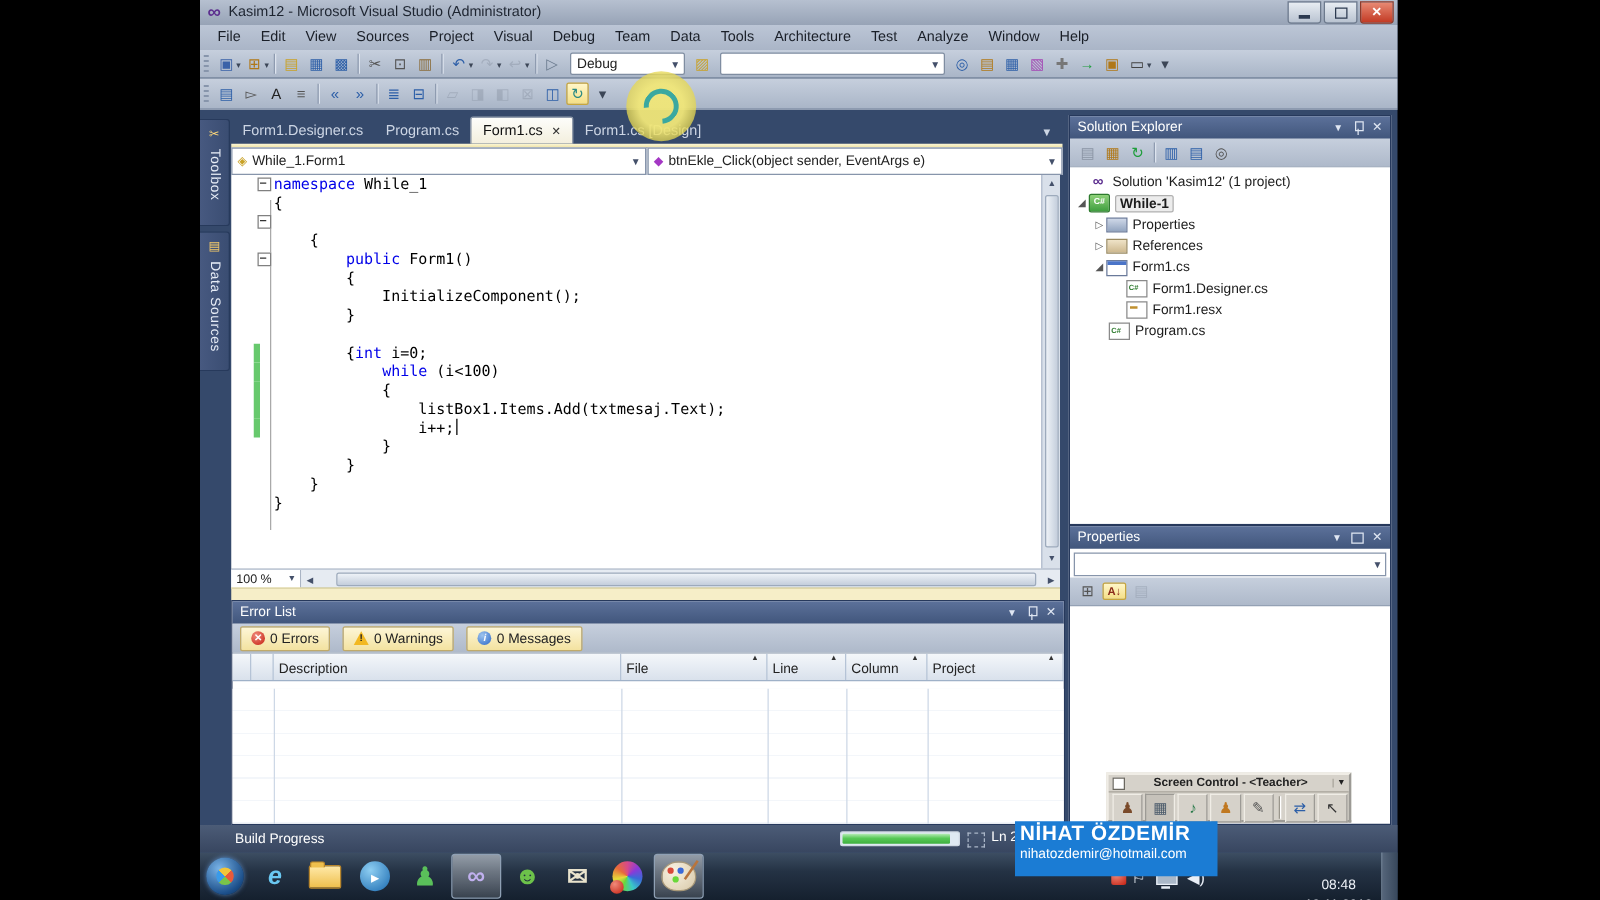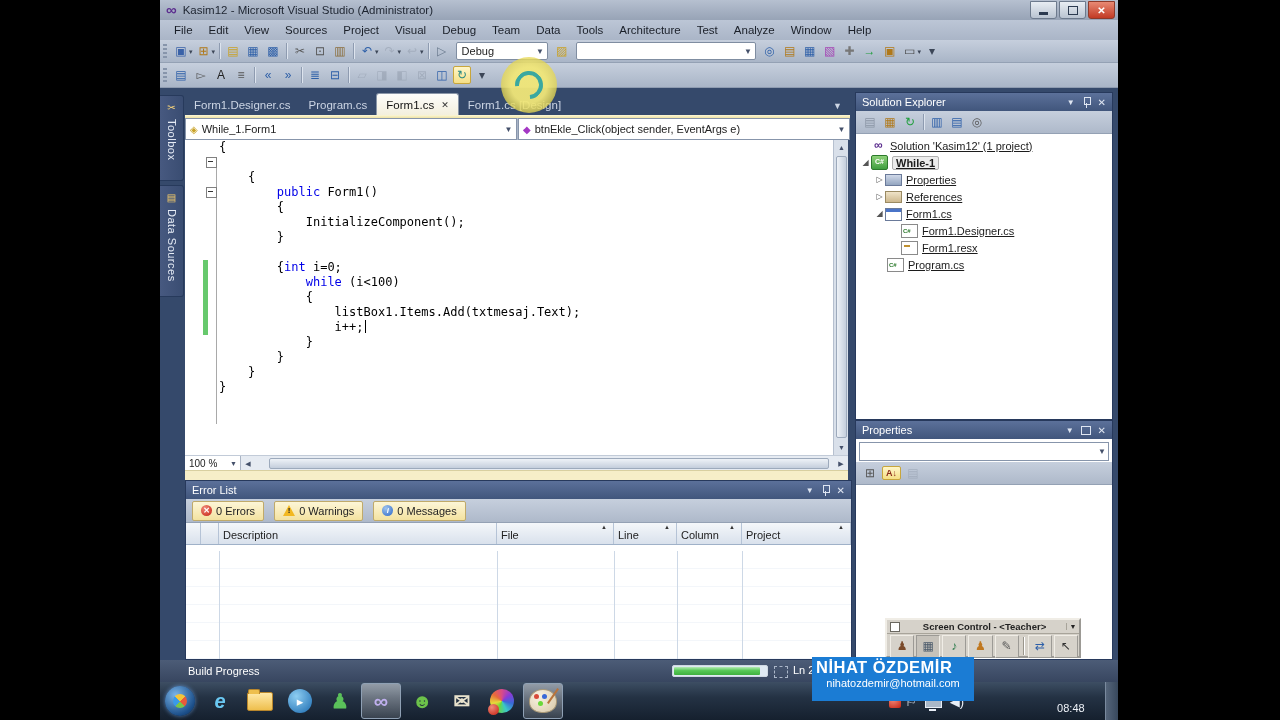--- a/index.html
+++ b/index.html
@@ -103,21 +103,21 @@
   .pin::after{content:"";position:absolute;left:4px;top:6px;width:1px;height:5px;background:#dfe6f2;}
   .panel-toolbar{height:23px;background:linear-gradient(#c6cfdd,#aeb9ca);border-bottom:1px solid #94a1b4;
     display:flex;align-items:center;padding-left:4px;box-sizing:border-box;}
 
   
   .solexp{left:695px;top:92px;width:258px;height:328px;background:#f2f4f7;border:1px solid #27395c;box-sizing:border-box;}
   .tree{background:#fff;position:absolute;left:0;right:0;top:41px;bottom:0;padding-top:3px;}
   .trow{height:17px;display:flex;align-items:center;font-size:11px;color:#1c1c1c;position:relative;}
   .texp{width:11px;text-align:center;font-size:8px;color:#555;flex:0 0 11px;}
   .tico{width:15px;height:13px;margin-right:4px;flex:0 0 15px;position:relative;}
-  .tlabel{white-space:nowrap;text-decoration:underline;}
+  .tlabel{white-space:nowrap;}
   .tlabel.sel{background:#ececec;border:1px solid #b0b0b0;border-radius:2px;padding:0 3px;font-weight:bold;}
   .ico-sln{font-size:12px;font-weight:bold;color:#5b2d8e;line-height:13px;text-align:center;}
   .ico-csproj{background:linear-gradient(#8fd27a,#3f9e3f);border:1px solid #2c7a2c;border-radius:2px;
     color:#fff;font-size:7px;font-weight:bold;text-align:center;line-height:12px;}
   .ico-form{background:#fff;border:1px solid #6a7a9a;width:12px;height:11px;margin-top:1px;}
   .ico-form::before{content:"";position:absolute;left:0;top:0;right:0;height:3px;background:#4a74c8;}
   .ico-props{background:linear-gradient(#cfd8e8,#93a5c0);border:1px solid #6a7a9a;width:12px;height:10px;margin-top:1px;}
   .ico-refs{background:linear-gradient(#efe3c8,#cdb88e);border:1px solid #9a8a62;width:12px;height:10px;margin-top:1px;}
   .ico-resx{background:#fff;border:1px solid #8a8a8a;width:10px;height:12px;margin-left:2px;}
   .ico-resx::before{content:"";position:absolute;left:2px;top:3px;width:6px;height:2px;background:#c09030;}
@@ -204,21 +204,21 @@
   .ico-net{width:15px;height:11px;border:1px solid #e8eef6;background:#aab8c8;position:relative;margin:0 4px;}
   .ico-net::after{content:"";position:absolute;left:3px;bottom:-4px;width:7px;height:2px;background:#e8eef6;}
   .ico-redtray{width:12px;height:12px;border-radius:2px;background:radial-gradient(circle at 35% 30%,#f08a7a,#c41f10);}
   .clock{position:absolute;right:20px;top:18px;text-align:center;font-size:11px;color:#eef2f8;line-height:16px;}
   .show-desktop{position:absolute;right:0;top:0;width:12px;height:38px;background:linear-gradient(90deg,#55657a,#38485c);border-left:1px solid #7a8a9e;}
 
   
   .overlay{left:652px;top:657px;width:162px;height:44px;background:#1b7cd4;z-index:10;
     color:#fff;padding:1px 4px;box-sizing:border-box;}
   .ov-name{font-size:16.5px;font-weight:bold;letter-spacing:.5px;white-space:nowrap;}
-  .ov-mail{font-size:11px;white-space:nowrap;text-align:center;}
+  .ov-mail{font-size:11px;white-space:nowrap;}
   .hl-circle{left:341px;top:57px;width:56px;height:56px;border-radius:50%;z-index:9;
     background:radial-gradient(circle,rgba(240,230,120,.95) 0 45%,rgba(230,215,80,.75) 70%,rgba(220,205,60,.25) 100%);
     display:flex;align-items:center;justify-content:center;}
   .hl-ring{width:20px;height:20px;border:4px solid #3aa8a0;border-radius:50%;border-bottom-color:transparent;transform:rotate(40deg);}
 </style>
 </head>
 <body>
 
 <div class="screen">
 
@@ -354,20 +354,27 @@
     </span>
     <span class="nav-combo">
       <span class="nav-ico" style="color:#a437c4;">◆</span>
       <span>btnEkle_Click(object sender, EventArgs e)</span>
       <span class="dd">▼</span>
     </span>
   </div>
 
   <div class="abs code-area" id="code-area">
     <div class="fold-guide"></div>
+  <div class="cl">
+        <span class="cl-margin"></span>
+        <span class="cl-gutter">
+          <span class="fold-box"></span>
+        </span>
+        <span class="cl-text"><span class="kw">namespace</span><span class="pl"> While_1</span></span>
+      </div>
       <div class="cl">
         <span class="cl-margin"></span>
         <span class="cl-gutter"></span>
         <span class="cl-text"><span class="pl">{</span></span>
       </div>
       <div class="cl">
         <span class="cl-margin"></span>
         <span class="cl-gutter">
           <span class="fold-box"></span>
         </span>

